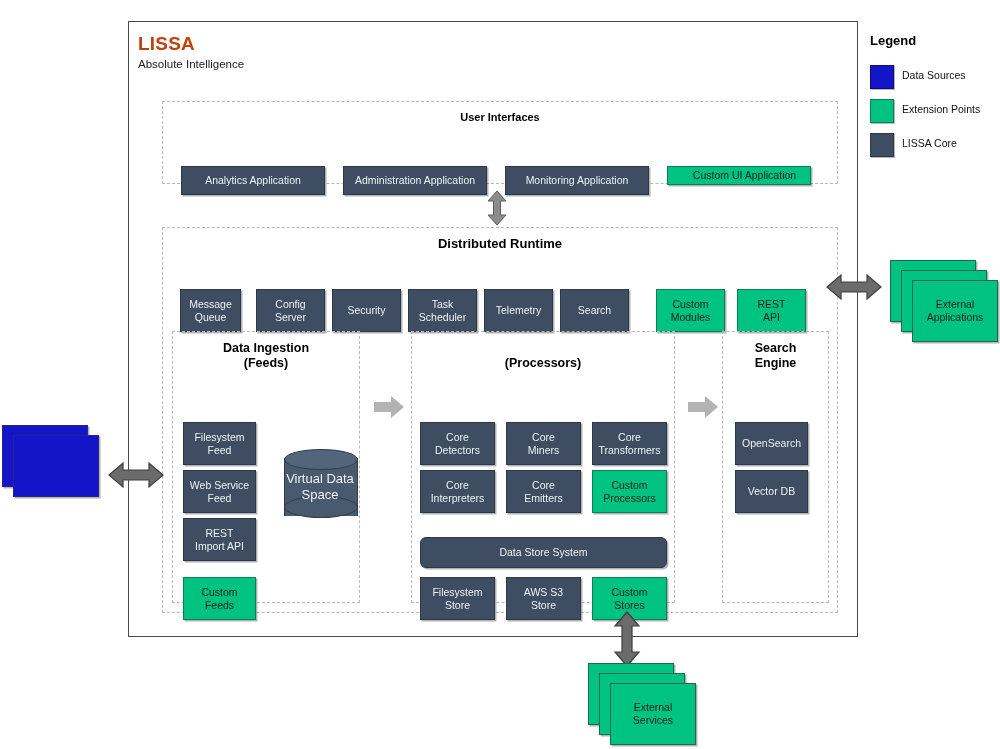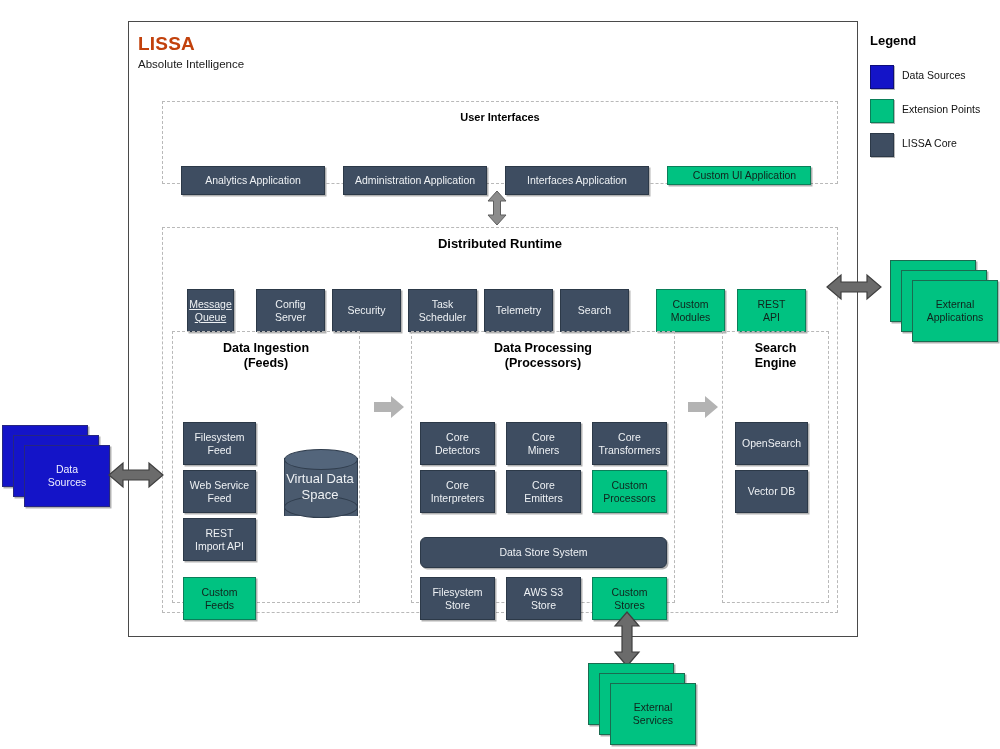--- a/index.html
+++ b/index.html
@@ -96,31 +96,31 @@
   <div class="abs" id="main-frame"></div>
 
   <div class="abs" id="brand-title">LISSA</div>
   <div class="abs" id="brand-sub">Absolute Intelligence</div>
 
   <div class="abs dashed" style="left:162px;top:101px;width:676px;height:83px;"></div>
   <div class="section-title" style="left:162px;top:111px;width:676px;font-size:11px;">User Interfaces</div>
 
   <div class="node core" style="left:181px;top:142px;width:144px;height:29px;">Analytics Application</div>
   <div class="node core" style="left:343px;top:142px;width:144px;height:29px;">Administration Application</div>
-  <div class="node core" style="left:505px;top:142px;width:144px;height:29px;">Interfaces Application</div>
+  <div class="node core" style="left:505px;top:142px;width:144px;height:29px;">Monitoring Application</div>
   <div class="node ext" style="left:667px;top:142px;width:144px;height:19px;padding-left:11px;">Custom UI Application</div>
 
   <svg class="arrow" style="left:485px;top:190px;width:24px;height:36px;" viewBox="0 0 24 36">
     <polygon points="12,1 21,11 15.5,11 15.5,25 21,25 12,35 3,25 8.5,25 8.5,11 3,11" fill="#8c8c8c" stroke="#5e5e5e" stroke-width="1"></polygon>
   </svg>
 
   <div class="abs dashed" style="left:162px;top:227px;width:676px;height:386px;"></div>
   <div class="section-title" style="left:162px;top:236px;width:676px;font-size:13px;">Distributed Runtime</div>
 
-  <div class="node core" style="left:187px;top:265px;width:47px;height:43px;text-decoration:underline;">Message<br>Queue</div>
+  <div class="node core" style="left:180px;top:265px;width:61px;height:43px;">Message<br>Queue</div>
   <div class="node core" style="left:256px;top:265px;width:69px;height:43px;">Config<br>Server</div>
   <div class="node core" style="left:332px;top:265px;width:69px;height:43px;">Security</div>
   <div class="node core" style="left:408px;top:265px;width:69px;height:43px;">Task<br>Scheduler</div>
   <div class="node core" style="left:484px;top:265px;width:69px;height:43px;">Telemetry</div>
   <div class="node core" style="left:560px;top:265px;width:69px;height:43px;">Search</div>
   <div class="node ext" style="left:656px;top:265px;width:69px;height:43px;">Custom<br>Modules</div>
   <div class="node ext" style="left:737px;top:265px;width:69px;height:43px;">REST<br>API</div>
 
   <div class="abs dashed" style="left:172px;top:331px;width:188px;height:272px;"></div>
   <div class="section-title" style="left:172px;top:341px;width:188px;font-size:12.5px;">Data Ingestion</div>
@@ -136,21 +136,20 @@
     <div class="bottom"></div>
     <div class="top"></div>
     <div class="lbl">Virtual Data<br>Space</div>
   </div>
 
   <svg class="arrow" style="left:374px;top:396px;width:30px;height:22px;" viewBox="0 0 30 22">
     <polygon points="0,6 17,6 17,0 30,11 17,22 17,16 0,16" fill="#b3b3b3"></polygon>
   </svg>
 
   <div class="abs dashed" style="left:411px;top:331px;width:264px;height:272px;"></div>
-  <div class="section-title" style="left:411px;top:341px;width:264px;font-size:12.5px;">Data Processing</div>
   <div class="section-title" style="left:411px;top:356px;width:264px;font-size:12.5px;">(Processors)</div>
 
   <div class="node core" style="left:420px;top:398px;width:75px;height:43px;">Core<br>Detectors</div>
   <div class="node core" style="left:506px;top:398px;width:75px;height:43px;">Core<br>Miners</div>
   <div class="node core" style="left:592px;top:398px;width:75px;height:43px;">Core<br>Transformers</div>
   <div class="node core" style="left:420px;top:446px;width:75px;height:43px;">Core<br>Interpreters</div>
   <div class="node core" style="left:506px;top:446px;width:75px;height:43px;">Core<br>Emitters</div>
   <div class="node ext" style="left:592px;top:446px;width:75px;height:43px;">Custom<br>Processors</div>
 
   <div class="node core" style="left:420px;top:513px;width:247px;height:31px;border-radius:6px;">Data Store System</div>
@@ -166,21 +165,20 @@
   <div class="abs dashed" style="left:722px;top:331px;width:107px;height:272px;"></div>
   <div class="section-title" style="left:722px;top:341px;width:107px;font-size:12.5px;">Search</div>
   <div class="section-title" style="left:722px;top:356px;width:107px;font-size:12.5px;">Engine</div>
 
   <div class="node core" style="left:735px;top:398px;width:73px;height:43px;">OpenSearch</div>
   <div class="node core" style="left:735px;top:446px;width:73px;height:43px;">Vector DB</div>
 
   <div class="stack" style="left:2px;top:425px;width:108px;height:96px;">
     <div class="card src" style="left:0px;top:0px;width:86px;height:62px;"></div>
     <div class="card src" style="left:11px;top:10px;width:86px;height:62px;"></div>
-    <div class="card src" style="left:22px;top:20px;width:86px;height:62px;">Data<br>Sources</div>
   </div>
 
   <svg class="arrow" style="left:108px;top:461px;width:56px;height:28px;" viewBox="0 0 56 28">
     <polygon points="1,14 15,2 15,9 41,9 41,2 55,14 41,26 41,19 15,19 15,26" fill="#6b6b6b" stroke="#3f3f3f" stroke-width="1.2"></polygon>
   </svg>
 
   <svg class="arrow" style="left:826px;top:273px;width:56px;height:28px;" viewBox="0 0 56 28">
     <polygon points="1,14 15,2 15,9 41,9 41,2 55,14 41,26 41,19 15,19 15,26" fill="#6b6b6b" stroke="#3f3f3f" stroke-width="1.2"></polygon>
   </svg>
 

